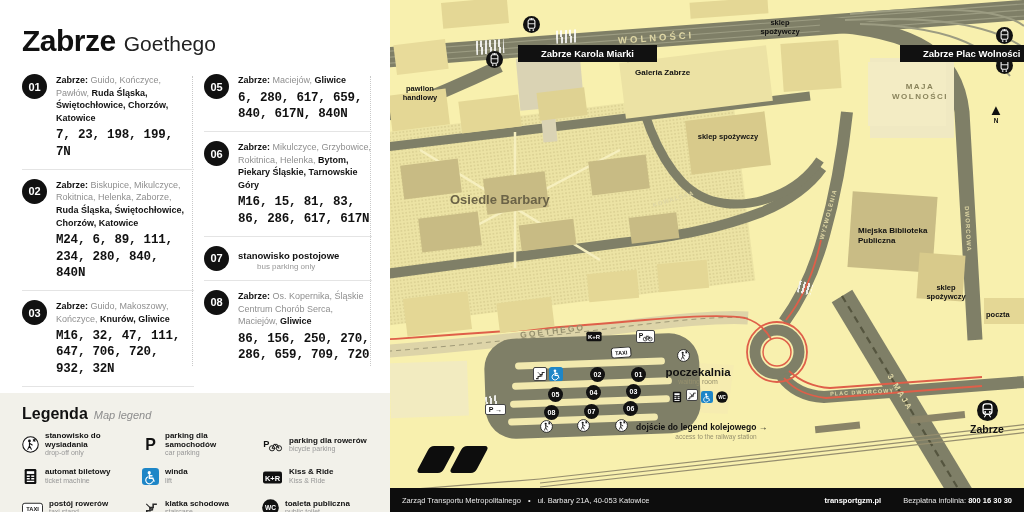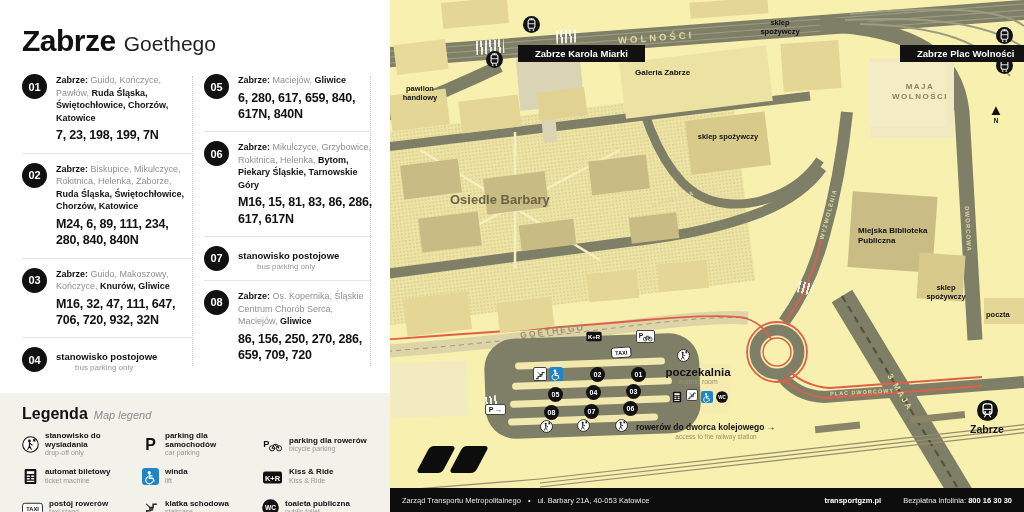--- a/index.html
+++ b/index.html
@@ -20,21 +20,21 @@
   .colsep.s1 { left:192px; } .colsep.s2 { left:370px; }
 
   .entry { display:flex; align-items:flex-start; }
   .badge { flex:0 0 25px; width:25px; height:25px; border-radius:50%; background:#111; color:#fff;
            font-size:11px; font-weight:800; display:flex; align-items:center; justify-content:center; margin-right:9px; }
   .entry-body { flex:1; min-width:0; }
   .areas { font-size:9px; line-height:1.4; color:#111; }
   .areas .prefix { font-weight:800; }
   .areas .small { color:#8f8f8f; font-weight:400; }
   .areas .dest { font-weight:800; }
-  .lines { font-size:12.5px; font-weight:800; color:#111; letter-spacing:-0.2px; line-height:1.3; margin-top:3px; }
+  .lines { font-size:12.5px; font-weight:800; color:#111; letter-spacing:-0.2px; line-height:1.3; margin-top:3px;font-family:Liberation Mono, monospace; }
   .info-title { font-size:9.5px; font-weight:800; color:#111; margin-top:4px; }
   .info-sub { font-size:8px; color:#979797; margin-top:1px;padding-left:19px; }
   .entry-sep { border-top:1px solid #e4e4e4; margin:9px 0; }
 
   
   .legend { position:absolute; left:0; top:393px; width:390px; height:119px; background:#f2f1ea; padding:12px 14px 0 22px; }
   .legend-title { font-size:16px; font-weight:800; color:#111; }
   .legend-sub { font-size:11px; font-style:italic; color:#8d8d8d; font-weight:400; margin-left:6px; }
   .legend-grid { margin-top:8px; display:grid; grid-auto-flow:column; grid-template-rows:repeat(3,1fr); grid-template-columns:repeat(3,1fr); column-gap:6px; row-gap:5px; }
   .lg-item { display:flex; align-items:center; }
@@ -53,21 +53,21 @@
   .bld { position:absolute; z-index:3; }
   .plaza { position:absolute; z-index:2; }
   .terminal { position:absolute; left:95px; top:336px; width:215px; height:100px; background:#7f7f67; border-radius:30px; transform:rotate(-2deg); z-index:3; }
   .platform { position:absolute; height:7px; border-radius:4px; background:#f2e9ae; z-index:4; transform:rotate(-2deg); }
   .xwalk { position:absolute; z-index:4; background:repeating-linear-gradient(90deg, rgba(255,255,255,.85) 0 2px, transparent 2px 4.5px); }
 
   .maplabel { position:absolute; z-index:5; font-weight:800; color:#111; }
   .onroad { color:#ded6a4; font-weight:700; }
   .arealbl { color:#8a845c; }
   .placelbl { font-size:7.5px; line-height:1.2; text-align:center; }
-  .blackbox { position:absolute; z-index:6; background:#111; color:#fff; font-weight:800; font-size:9.5px; padding:3px 17px; white-space:nowrap; }
+  .blackbox { position:absolute; z-index:6; background:#111; color:#fff; font-weight:800; font-size:9.5px; padding:3px 23px; white-space:nowrap; }
 
   .mi { position:absolute; z-index:6; display:block; }
   .mapstop { position:absolute; z-index:6; width:15px; height:15px; border-radius:50%; background:#111; color:#fff;
              font-size:7px; font-weight:800; display:flex; align-items:center; justify-content:center; }
   .whitebox { position:absolute; z-index:6; background:#fff; border:1px solid #444; border-radius:2px;
               font-size:7px; font-weight:800; color:#111; display:flex; align-items:center; justify-content:center; }
   .poczekalnia-bld { position:absolute; left:280px; top:362px; width:64px; height:52px; background:#f6ecb0;
                      clip-path:polygon(14% 0, 100% 6%, 90% 100%, 0 94%); z-index:3; }
   .north-arrow { position:absolute; z-index:6; color:#111; text-align:center; }
   .mlogo { position:absolute; left:33px; top:446px; z-index:6; display:flex; gap:7px; }
@@ -537,21 +537,21 @@
     <div class="maplabel onroad" style="left:262px;top:196px;font-size:6px;letter-spacing:1px;transform:rotate(-17deg)">KOWALSKA</div>
     <div class="maplabel onroad" style="left:413px;top:212px;width:50px;font-size:6px;letter-spacing:1px;text-align:center;transform:rotate(-75deg)">WYZWOLENIA</div>
     <div class="maplabel onroad" style="left:553px;top:226px;width:50px;font-size:6px;letter-spacing:1px;text-align:center;transform:rotate(87deg)">DWORCOWA</div>
     <div class="maplabel" style="left:468px;top:226px;width:82px;font-size:8px;line-height:1.2">Miejska Biblioteka Publiczna</div>
     <div class="maplabel" style="left:596px;top:310px;font-size:7.5px">poczta</div>
     <div class="maplabel" style="left:130px;top:326px;font-size:8.5px;letter-spacing:2px;color:#97916e;transform:rotate(-7deg)">GOETHEGO</div>
     <div class="maplabel onroad" style="left:440px;top:389px;font-size:5.5px;letter-spacing:1px;transform:rotate(-3deg)">PLAC DWORCOWY</div>
     <div class="maplabel onroad" style="left:488px;top:388px;width:44px;font-size:8px;letter-spacing:2px;text-align:center;transform:rotate(59deg)">3 MAJA</div>
     <div class="maplabel" style="left:268px;top:366px;width:80px;font-size:11.5px;text-align:center">poczekalnia</div>
     <div class="maplabel" style="left:268px;top:378px;width:80px;font-size:7px;font-weight:400;color:#97916e;text-align:center">waiting room</div>
-    <div class="maplabel" style="left:246px;top:422px;font-size:8.5px">rowerów do dworca kolejowego →</div>
+    <div class="maplabel" style="left:246px;top:422px;font-size:8.5px">dojście do legend kolejowego →</div>
     <div class="maplabel" style="left:246px;top:433px;width:160px;font-size:6.5px;font-weight:400;color:#97916e;text-align:center">access to the railway station</div>
     <div class="maplabel" style="left:566px;top:423px;width:62px;font-size:10.5px;text-align:center">Zabrze</div>
 
     <div class="north-arrow" style="left:596px;top:102px;width:20px">
       <div style="font-size:15px;line-height:1">▲</div>
       <div style="font-size:6.5px;font-weight:800">N</div>
     </div>
 
     <div class="mlogo">
         <span></span>

